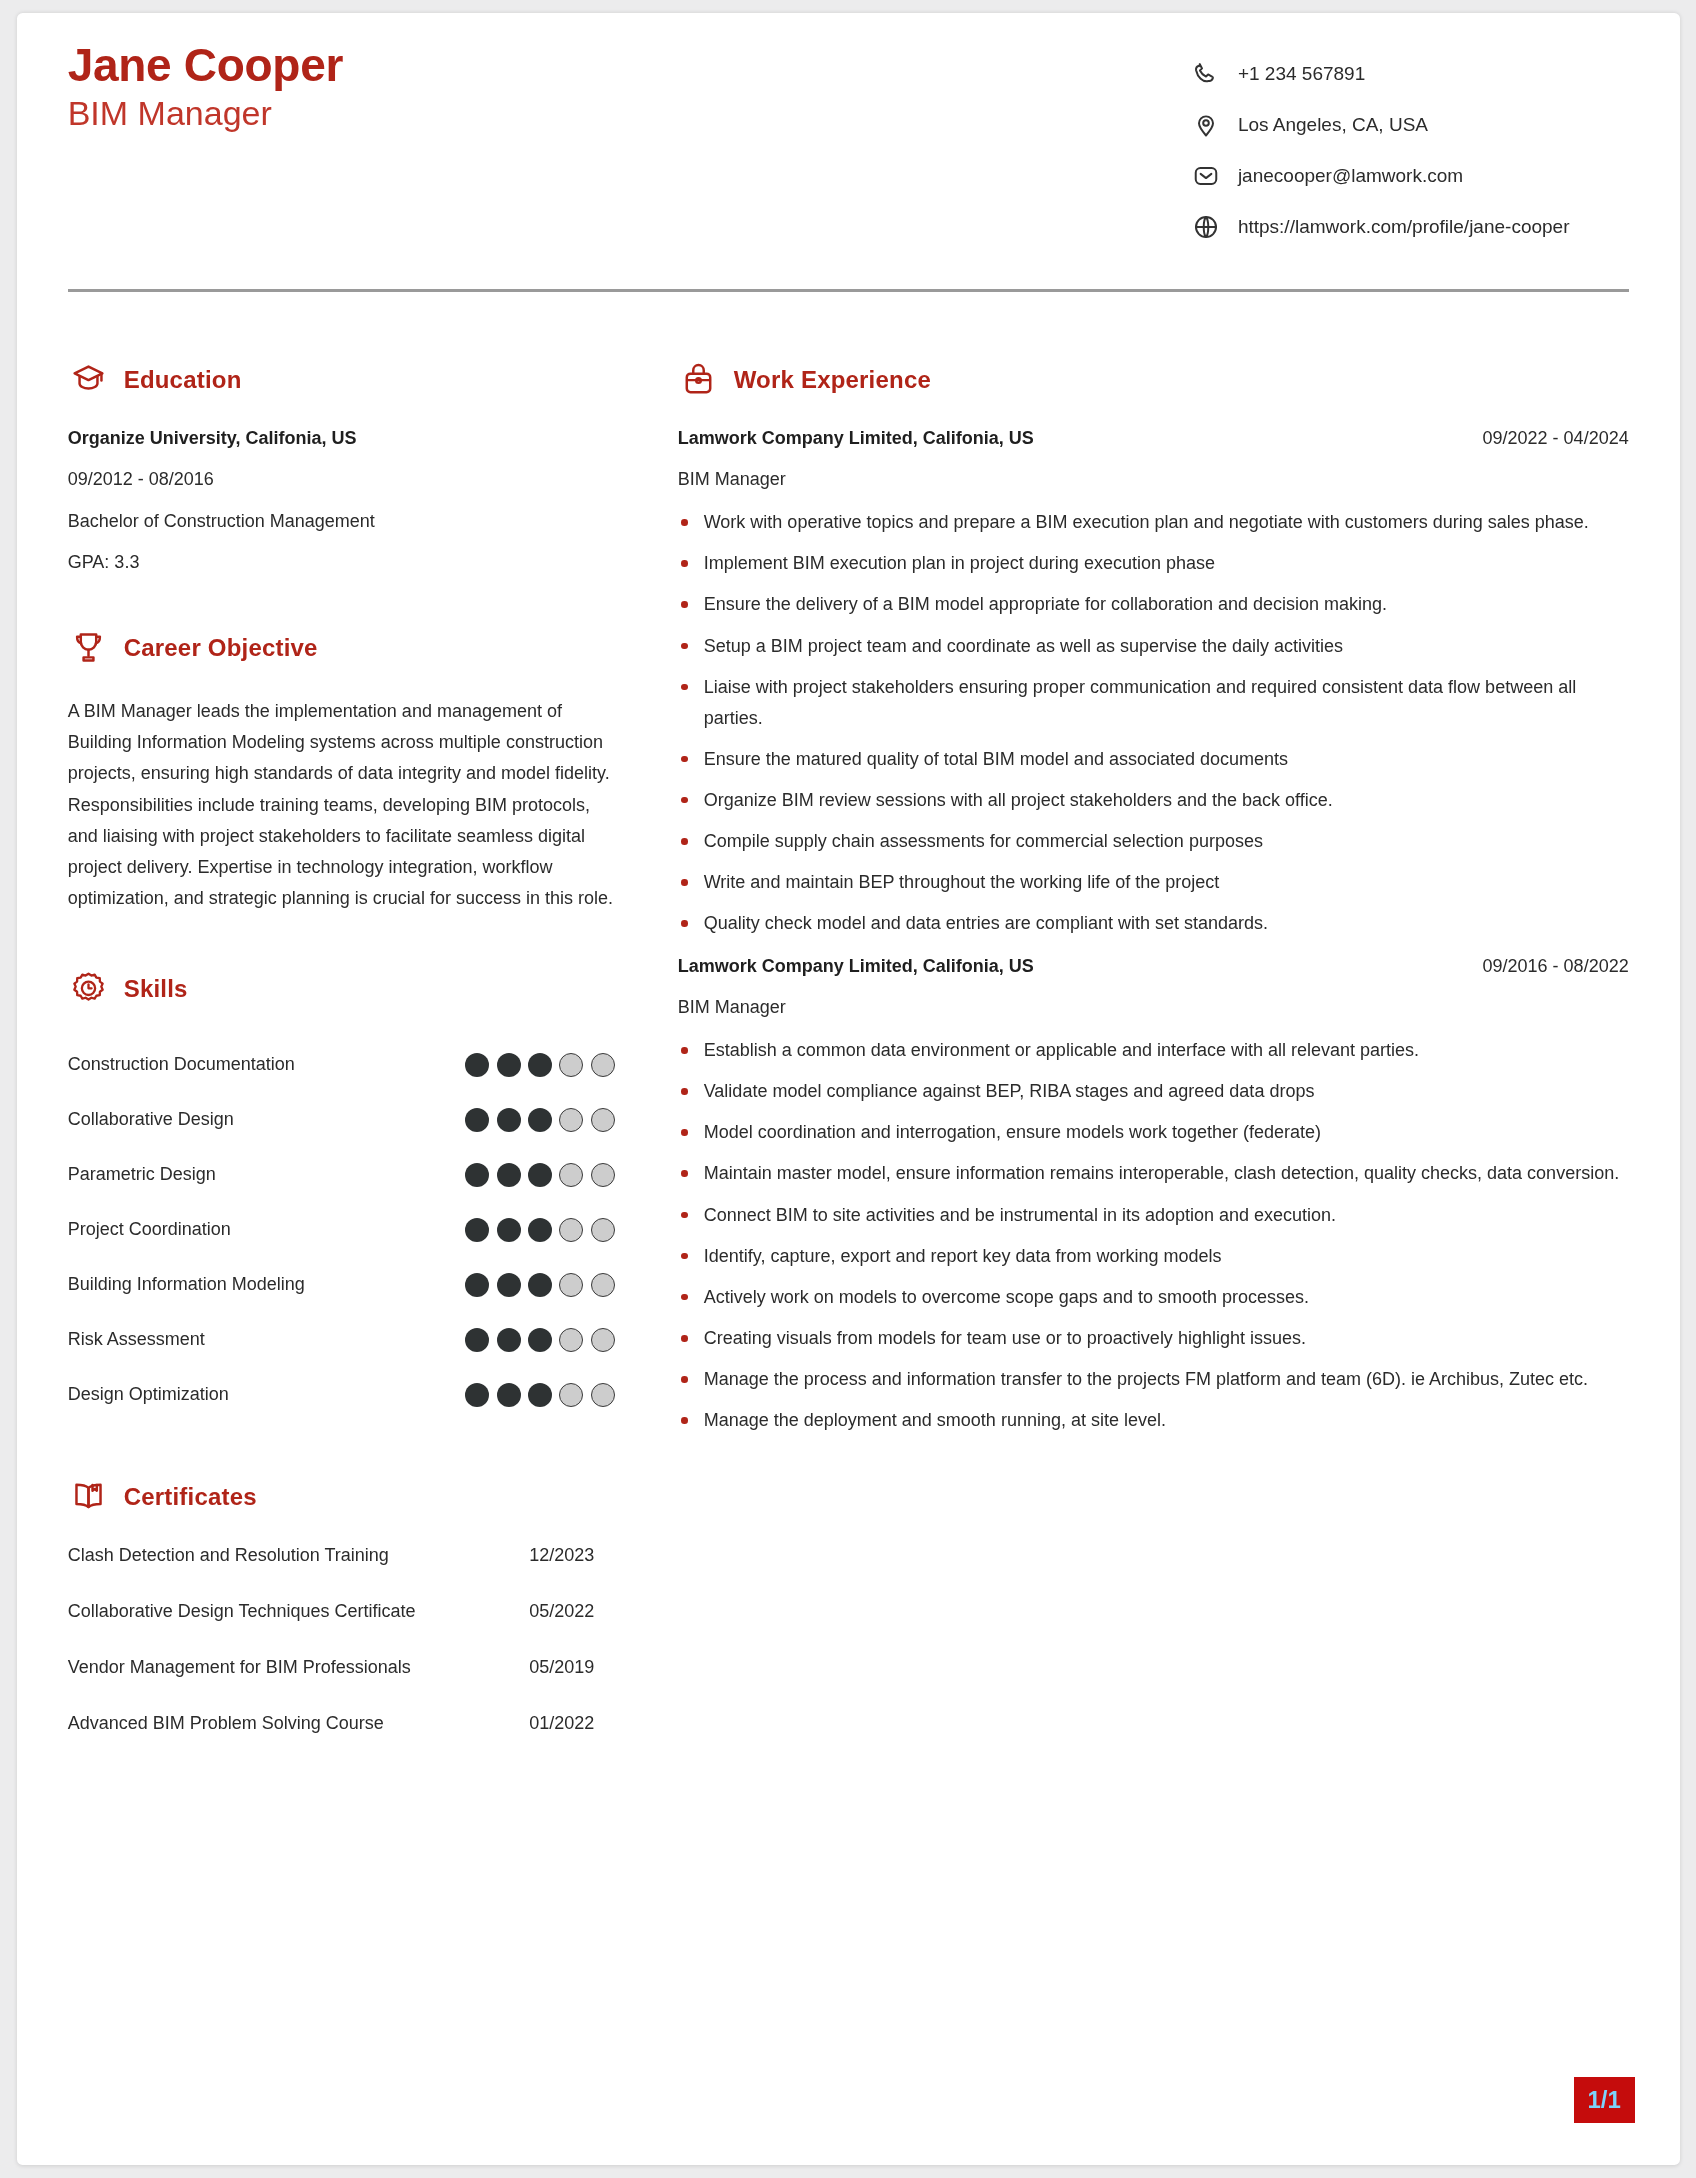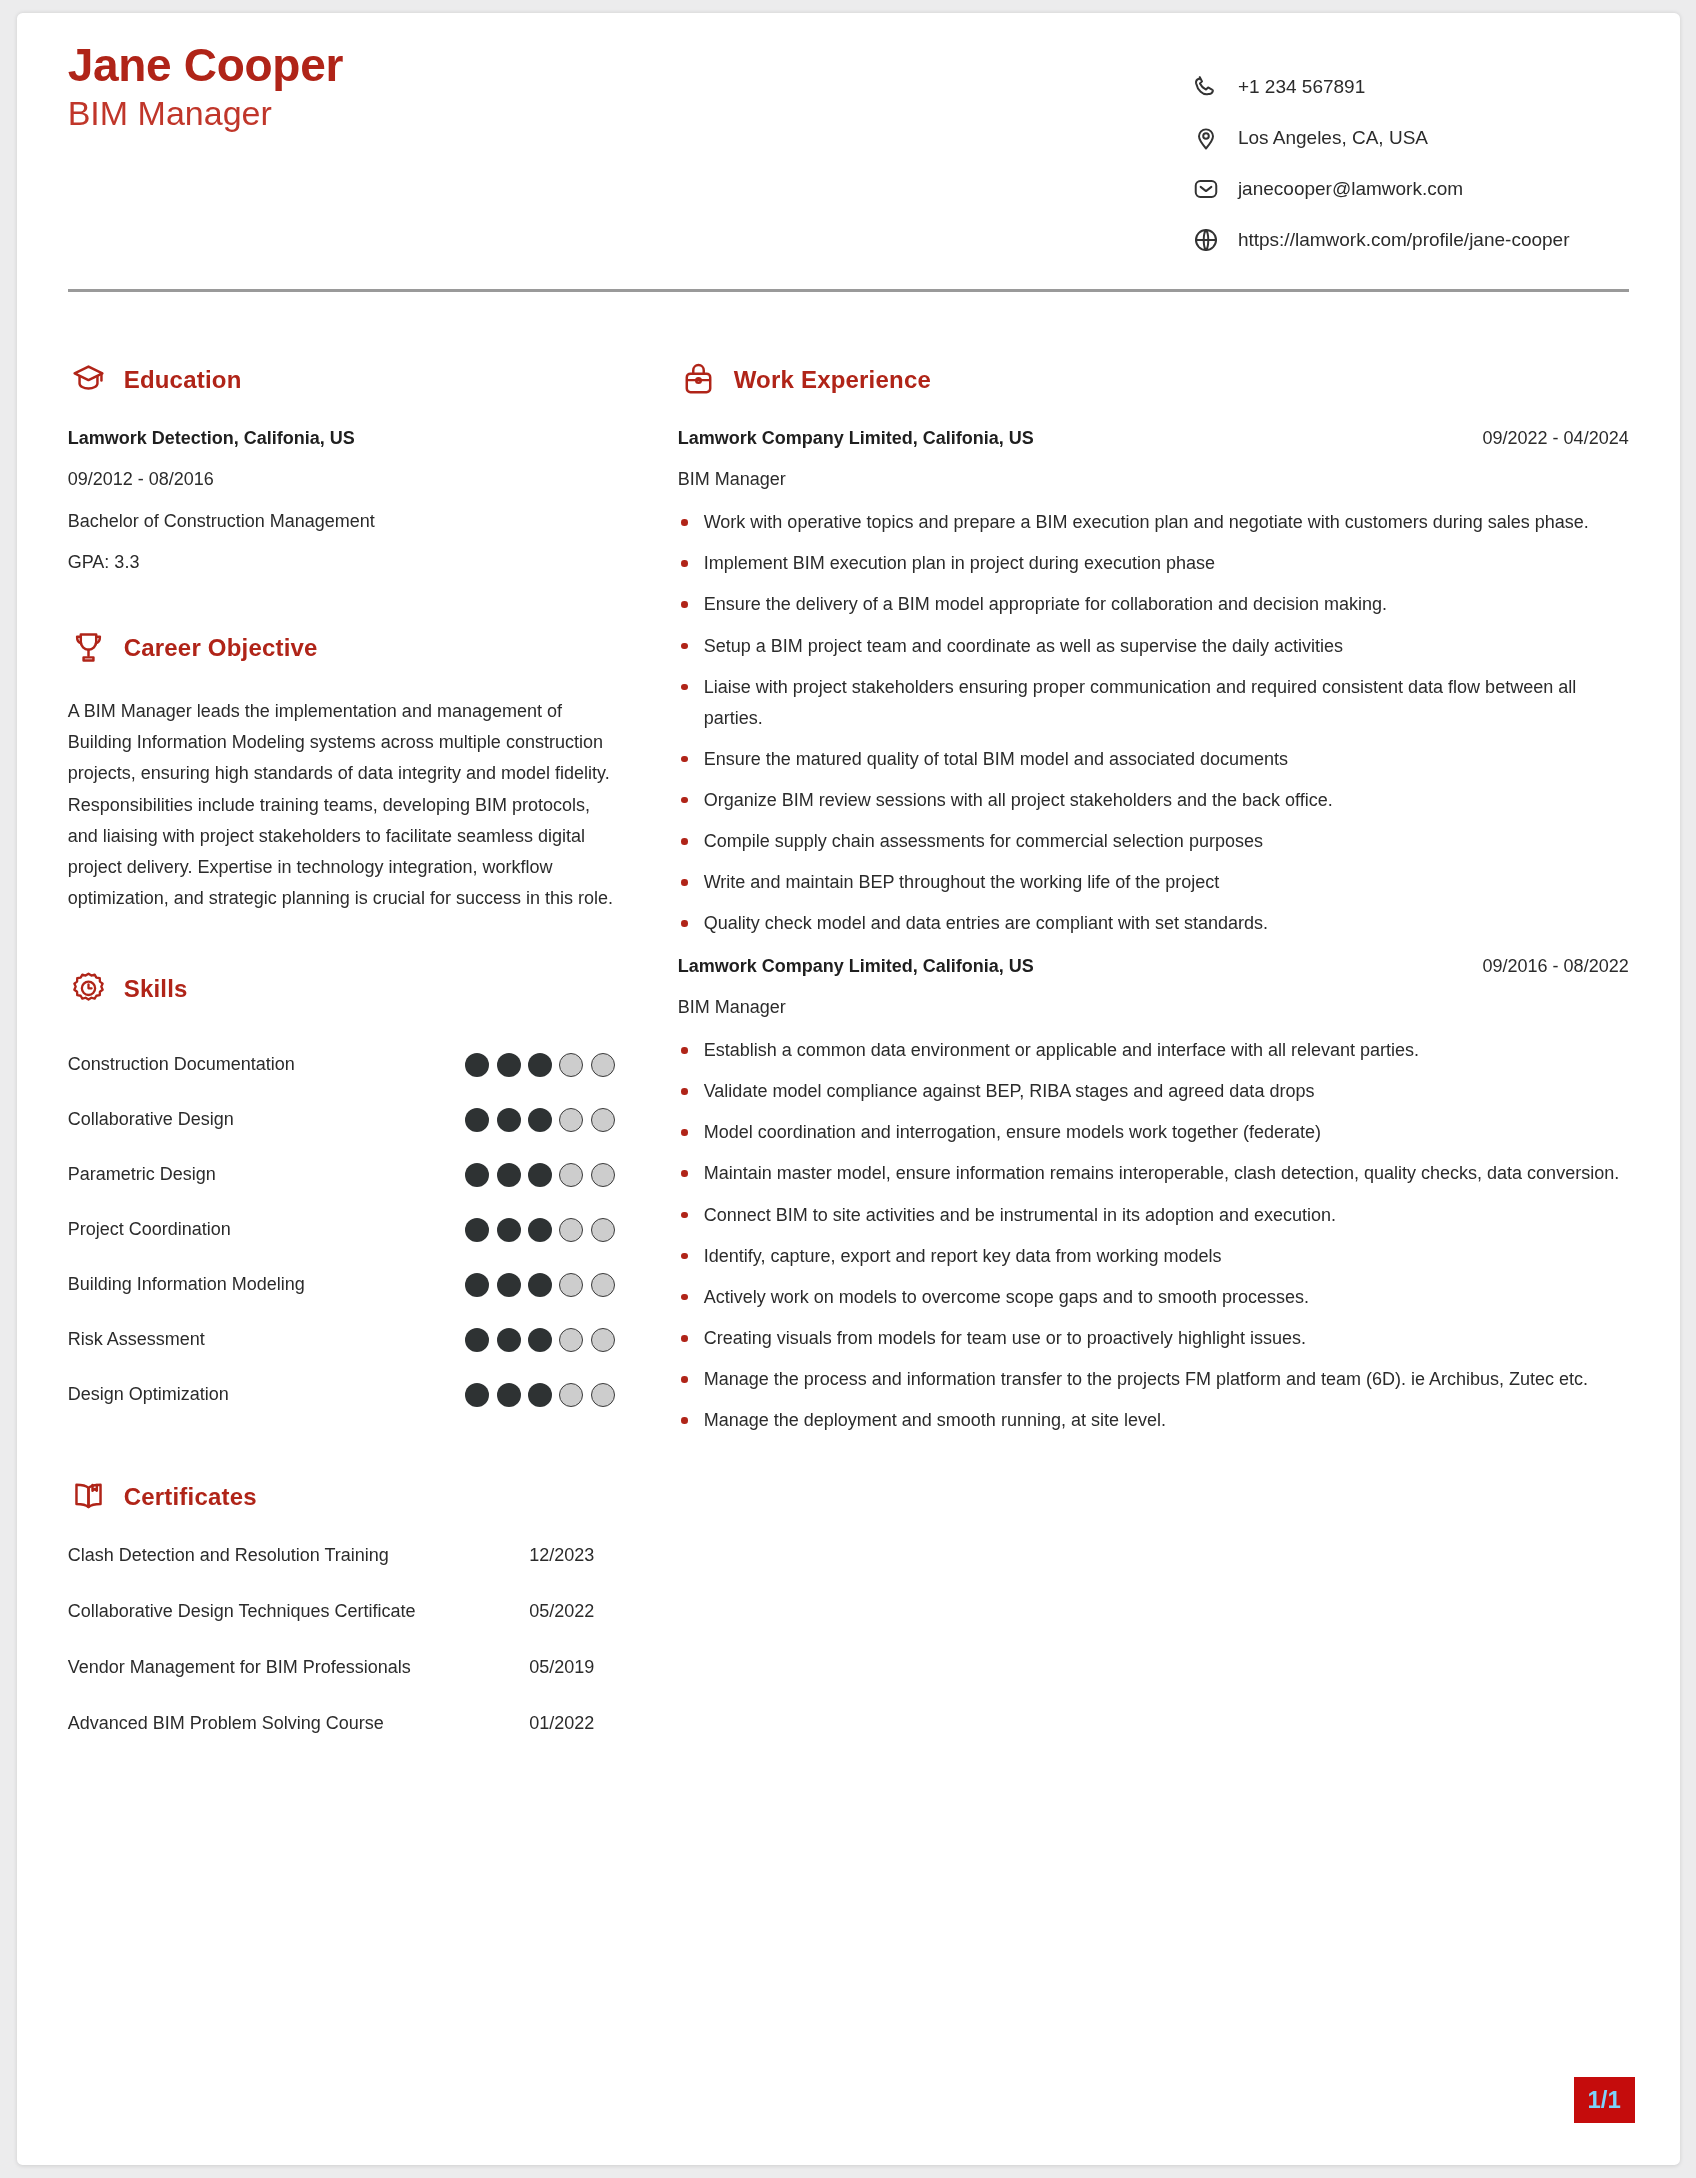--- a/index.html
+++ b/index.html
@@ -45,21 +45,21 @@
   .title-role {
     font-size: 34px;
     color: #C0362A;
     line-height: 1.25;
     margin-top: 1.9px;
   }
 
   .contact {
     position: absolute;
     right: 2.8px;
-    top: 30px;
+    top: 17px;
     width: 436px;
   }
   .contact-row {
     display: flex;
     align-items: center;
     margin-bottom: 19px;
     height: 32px;
   }
   .contact-ico {
     width: 32px; height: 32px;
@@ -290,21 +290,21 @@
           <div class="sec-head">
             <span class="sec-ico">
               <svg width="37" height="37" viewBox="0 0 24 24" fill="none" stroke="#B02418" stroke-width="1.6" stroke-linecap="round" stroke-linejoin="round">
                 <path d="M12 3.6 L21 8 L12 12.4 L3 8 Z"></path>
                 <path d="M6.2 10 v4.6 c0 1.8 2.6 3.2 5.8 3.2 s5.8 -1.4 5.8 -3.2 V10"></path>
                 <path d="M20.4 8.4 v4.2"></path>
               </svg>
             </span>
             <span class="sec-title">Education</span>
           </div>
-          <div class="entry-org">Lamwork Detection, Califonia, US</div>
+          <div class="entry-org">Organize University, Califonia, US</div>
           <div class="line">09/2012 - 08/2016</div>
           <div class="line">Bachelor of Construction Management</div>
           <div class="line last">GPA: 3.3</div>
         </div>
 
         <div class="sec">
           <div class="sec-head">
             <span class="sec-ico">
               <svg width="37" height="37" viewBox="0 0 24 24" fill="none" stroke="#B02418" stroke-width="1.6" stroke-linecap="round" stroke-linejoin="round">
                 <path d="M7 3.6 h10 v4.8 a5 5 0 0 1 -10 0 Z"></path>

